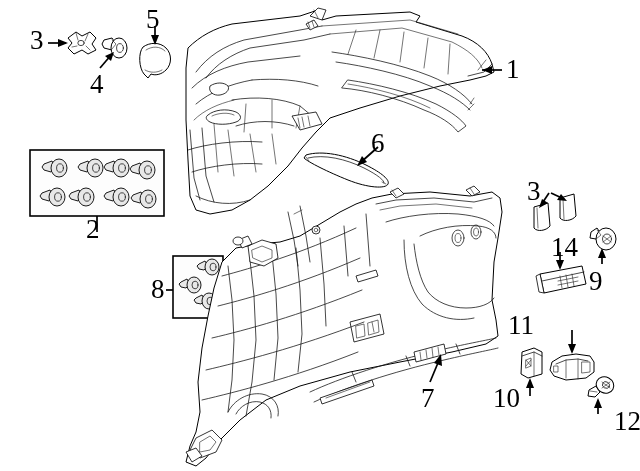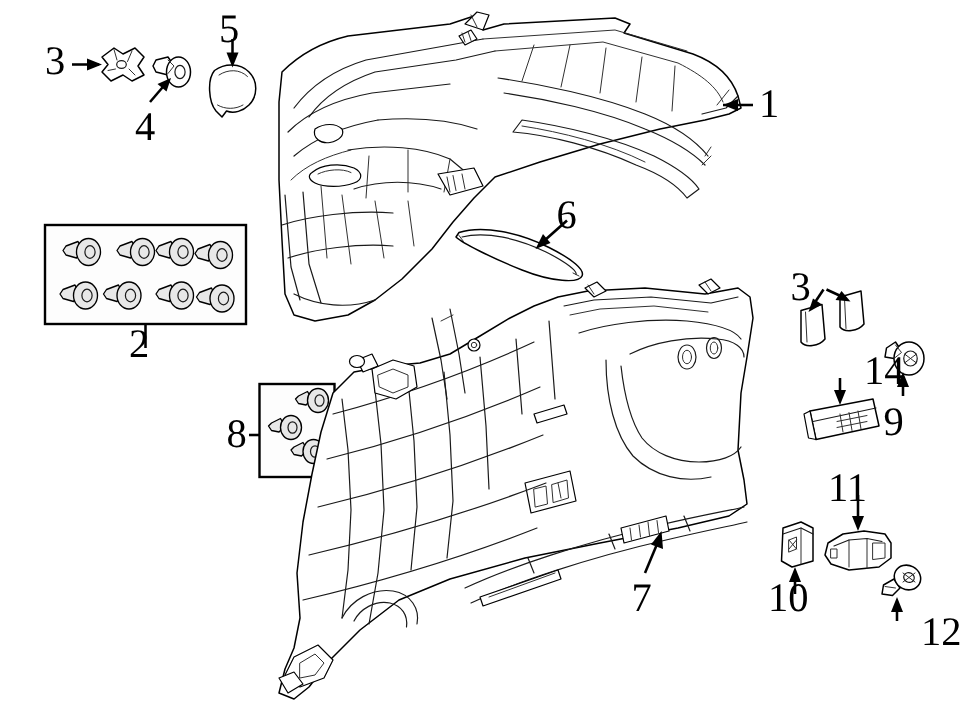--- a/index.html
+++ b/index.html
@@ -445,19 +445,19 @@
 
   <div class="callout-num" style="left:506px;  top:56px;">1</div>
   <div class="callout-num" style="left:86px;   top:216px;">2</div>
   <div class="callout-num" style="left:30px;   top:27px;">3</div>
   <div class="callout-num" style="left:90px;   top:71px;">4</div>
   <div class="callout-num" style="left:146px;  top:6px;">5</div>
   <div class="callout-num" style="left:371px;  top:130px;">6</div>
   <div class="callout-num" style="left:421px;  top:385px;">7</div>
   <div class="callout-num" style="left:151px;  top:276px;">8</div>
   <div class="callout-num" style="left:589px;  top:268px;">9</div>
-  <div class="callout-num" style="left:512px;  top:385px;">10</div>
-  <div class="callout-num" style="left:552px;  top:312px;text-align:center;">11</div>
+  <div class="callout-num" style="left:493px;  top:385px;">10</div>
+  <div class="callout-num" style="left:508px;  top:312px;text-align:center;">11</div>
   <div class="callout-num" style="left:583px;  top:408px;margin-left:31px;">12</div>
   <div class="callout-num" style="left:527px;  top:178px;">3</div>
-  <div class="callout-num" style="left:551px;  top:234px;margin-left:25px;">14</div>
+  <div class="callout-num" style="left:551px;  top:234px;">14</div>
 
 </div>
 
 </body></html>

